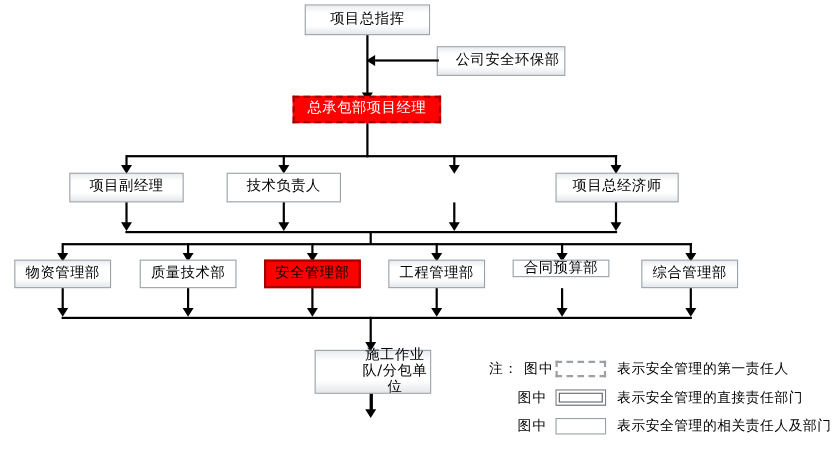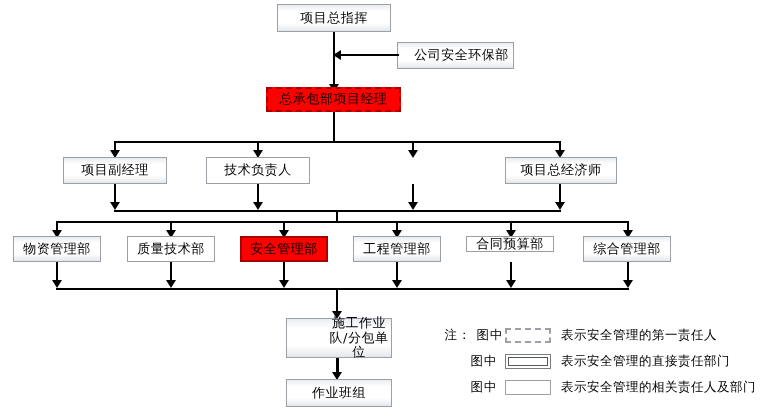--- a/index.html
+++ b/index.html
@@ -48,21 +48,21 @@
   .node.red-solid {
     background: #fe0000;
     border: 2px solid #a80000;
     color: #000000;
     font-weight: normal;
   }
   
   .node.red-dashed {
     background: #fe0000;
     border: 2px dashed #a80000;
-    color: #000000;
+    color: #ffffff;
   }
 
   
   .line {
     position: absolute;
     background: #000000;
   }
   .vline { width: 2px; }
   .hline { height: 2px; }
 
@@ -257,23 +257,20 @@
   <div class="line vline" style="left:336px; top:288px; width:2px; height:27px;"></div>
   <div class="arrow-down" style="left:332px; top:311px;"></div>
 
   <div class="node plain" style="left:286px; top:318px; width:106px; height:40px;padding-left:40px;">
     <span>施工作业队/分包单位</span>
   </div>
 
   <div class="line vline" style="left:336px; top:358px; width:3px; height:19px;"></div>
   <div class="arrow-down" style="left:332px; top:372px;"></div>
 
-  <div class="node plain" style="left:286px; top:379px; width:106px; height:28px;">
-    <span>作业班组</span>
-  </div>
 
   <div class="legend">
 
     <div class="legend-row">
       <span class="legend-prefix">注： 图中</span>
       <span class="legend-swatch sw-dashed"></span>
       <span class="legend-text">表示安全管理的第一责任人</span>
     </div>
 
     <div class="legend-row">

